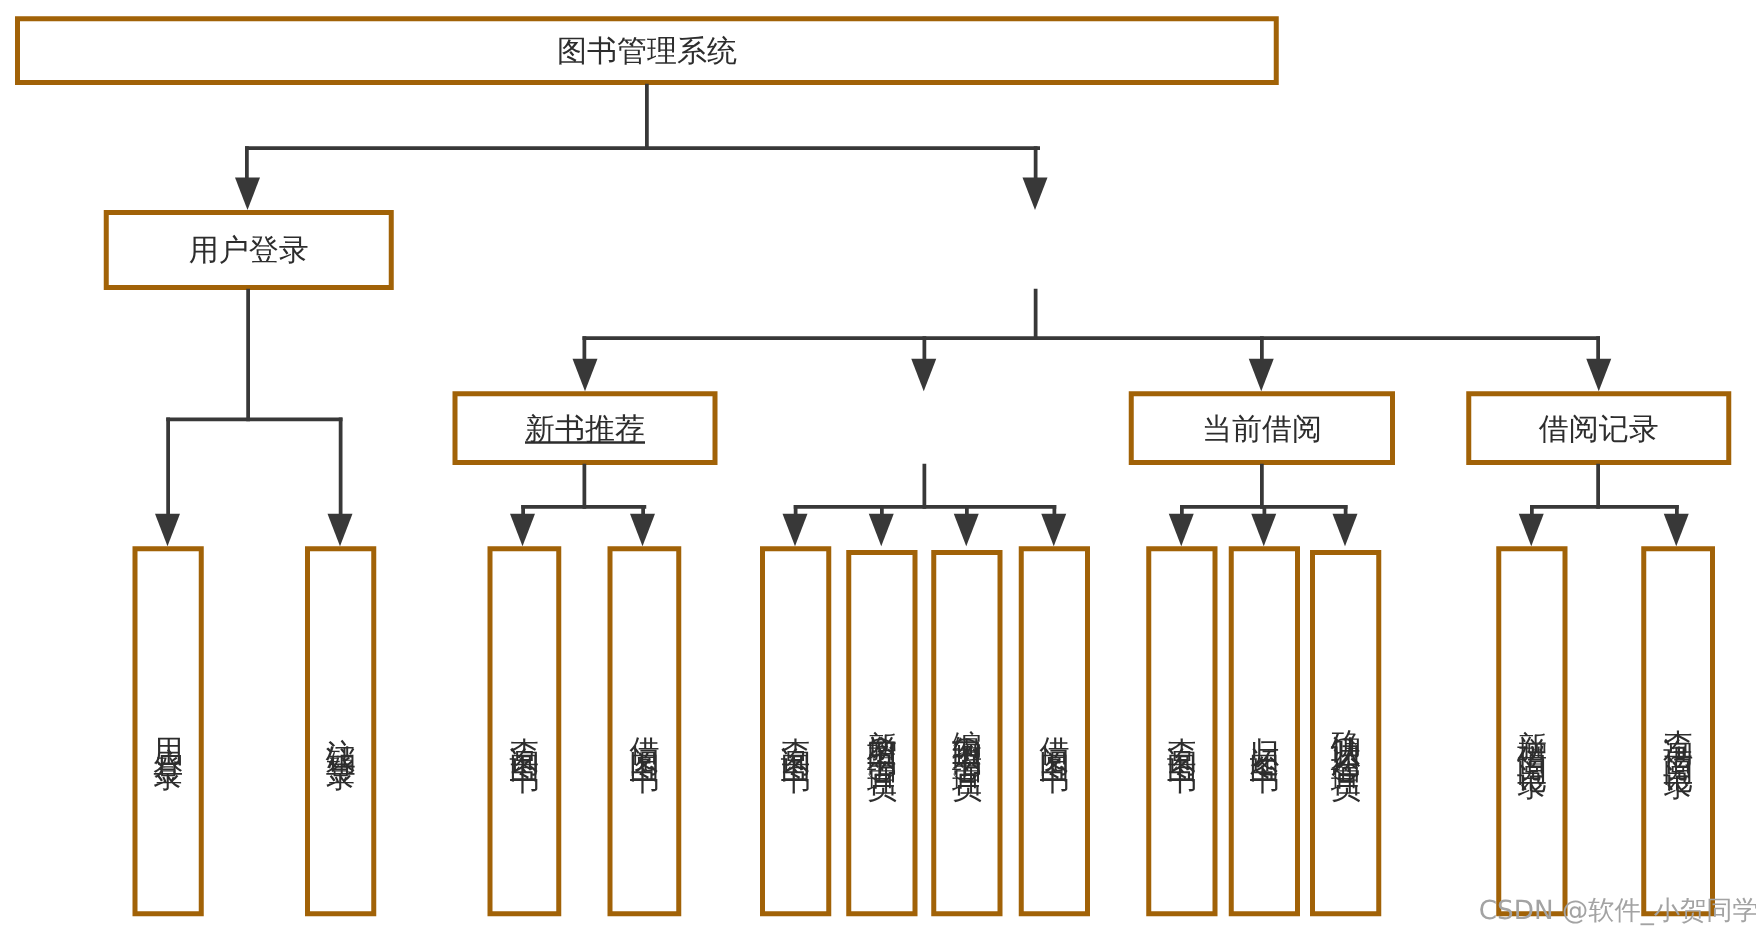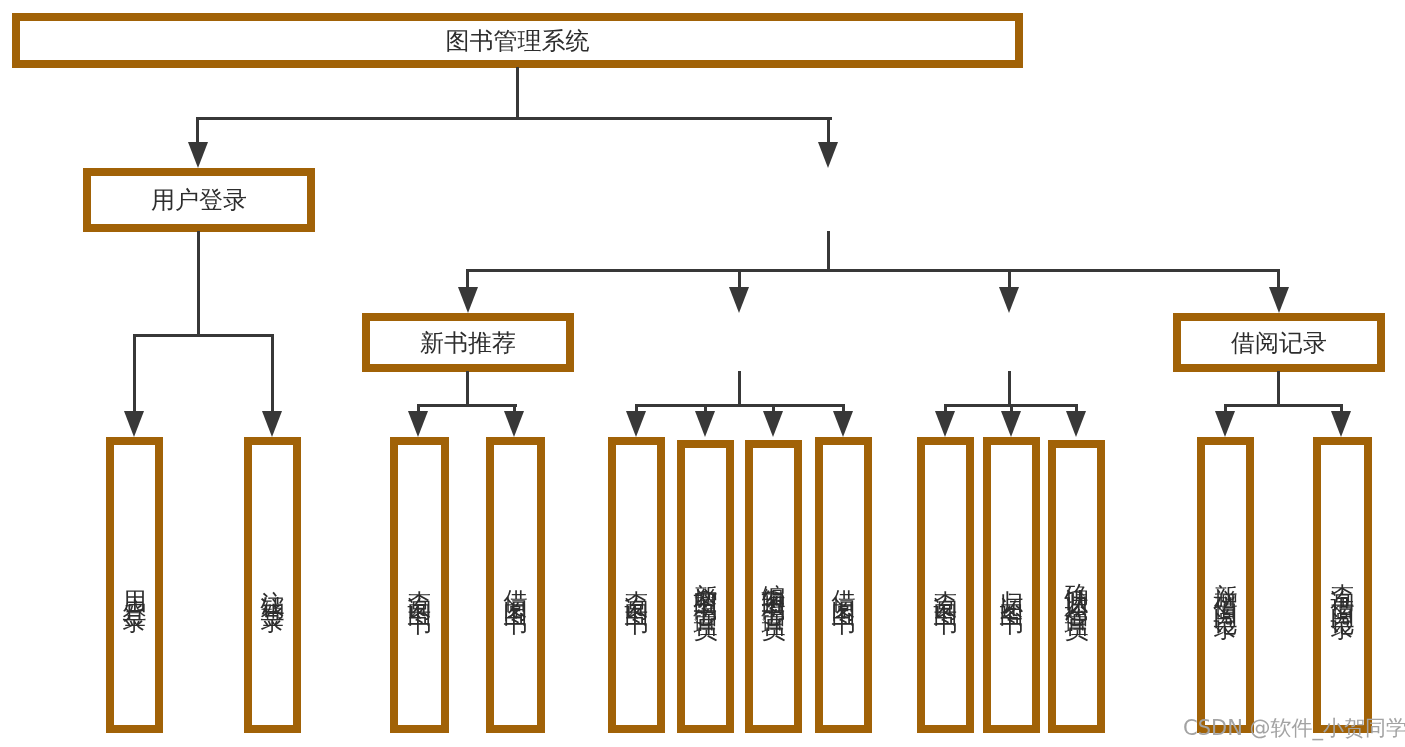--- a/index.html
+++ b/index.html
@@ -12,21 +12,21 @@
     width: 1405px;
     height: 747px;
     background: #ffffff;
     font-family: "DejaVu Sans", "Liberation Sans", sans-serif;
     color: #2d2d2d;
     overflow: hidden;
   }
   .box {
     position: absolute;
     box-sizing: border-box;
-    border: 8px solid #a16207;
+    border: 4px solid #a16207;
     background: #ffffff;
     display: flex;
     align-items: center;
     justify-content: center;
     font-size: 24px;
     line-height: 1;
     white-space: nowrap;
   }
   .vbox {
     font-size: 24px;
@@ -95,22 +95,25 @@
   <div class="hline" style="left:466px; top:269px; width:814px;"></div>
   <div class="vline" style="left:466px; top:269px; height:22px;"></div>
   <div class="arrow" style="left:458px; top:287px;"></div>
   <div class="vline" style="left:738px; top:269px; height:22px;"></div>
   <div class="arrow" style="left:729px; top:287px;"></div>
   <div class="vline" style="left:1008px; top:269px; height:22px;"></div>
   <div class="arrow" style="left:999px; top:287px;"></div>
   <div class="vline" style="left:1277px; top:269px; height:22px;"></div>
   <div class="arrow" style="left:1269px; top:287px;"></div>
 
-  <div class="box" style="left:362px; top:313px; width:212px; height:59px;">
+  <div class="box" style="left:362px; top:313px; width:212px; height:59px;text-decoration:underline;">
     <span>新书推荐</span>
+  </div>
+  <div class="box" style="left:903px; top:313px; width:213px; height:59px;">
+    <span>当前借阅</span>
   </div>
   <div class="box" style="left:1173px; top:313px; width:212px; height:59px;">
     <span>借阅记录</span>
   </div>
 
   <div class="vline" style="left:466px; top:371px; height:36px;"></div>
   <div class="hline" style="left:417px; top:404px; width:100px;"></div>
   <div class="vline" style="left:417px; top:404px; height:10px;"></div>
   <div class="arrow" style="left:408px; top:411px;"></div>
   <div class="vline" style="left:513px; top:404px; height:10px;"></div>

